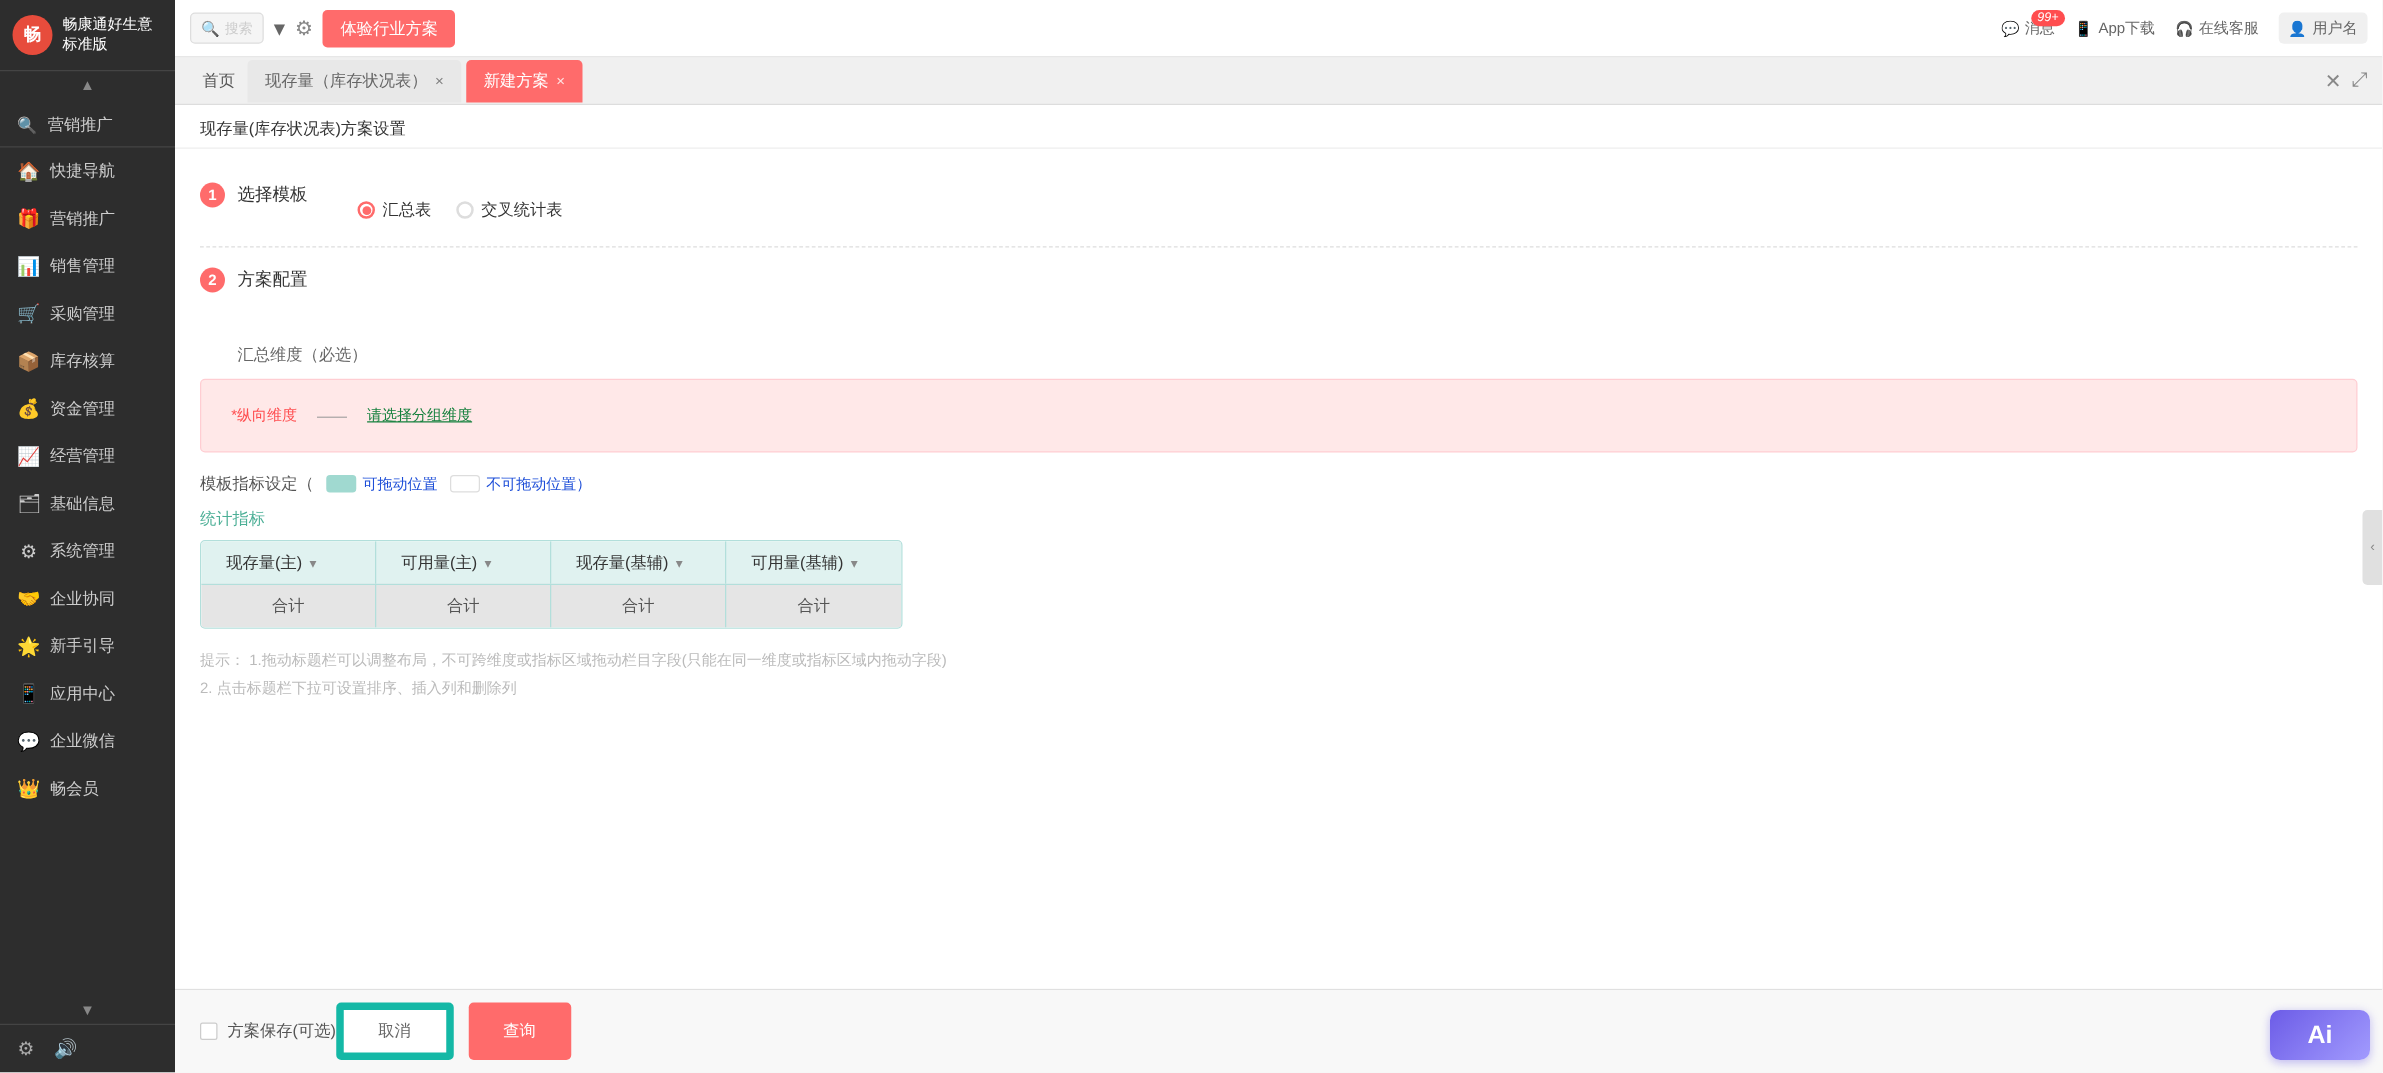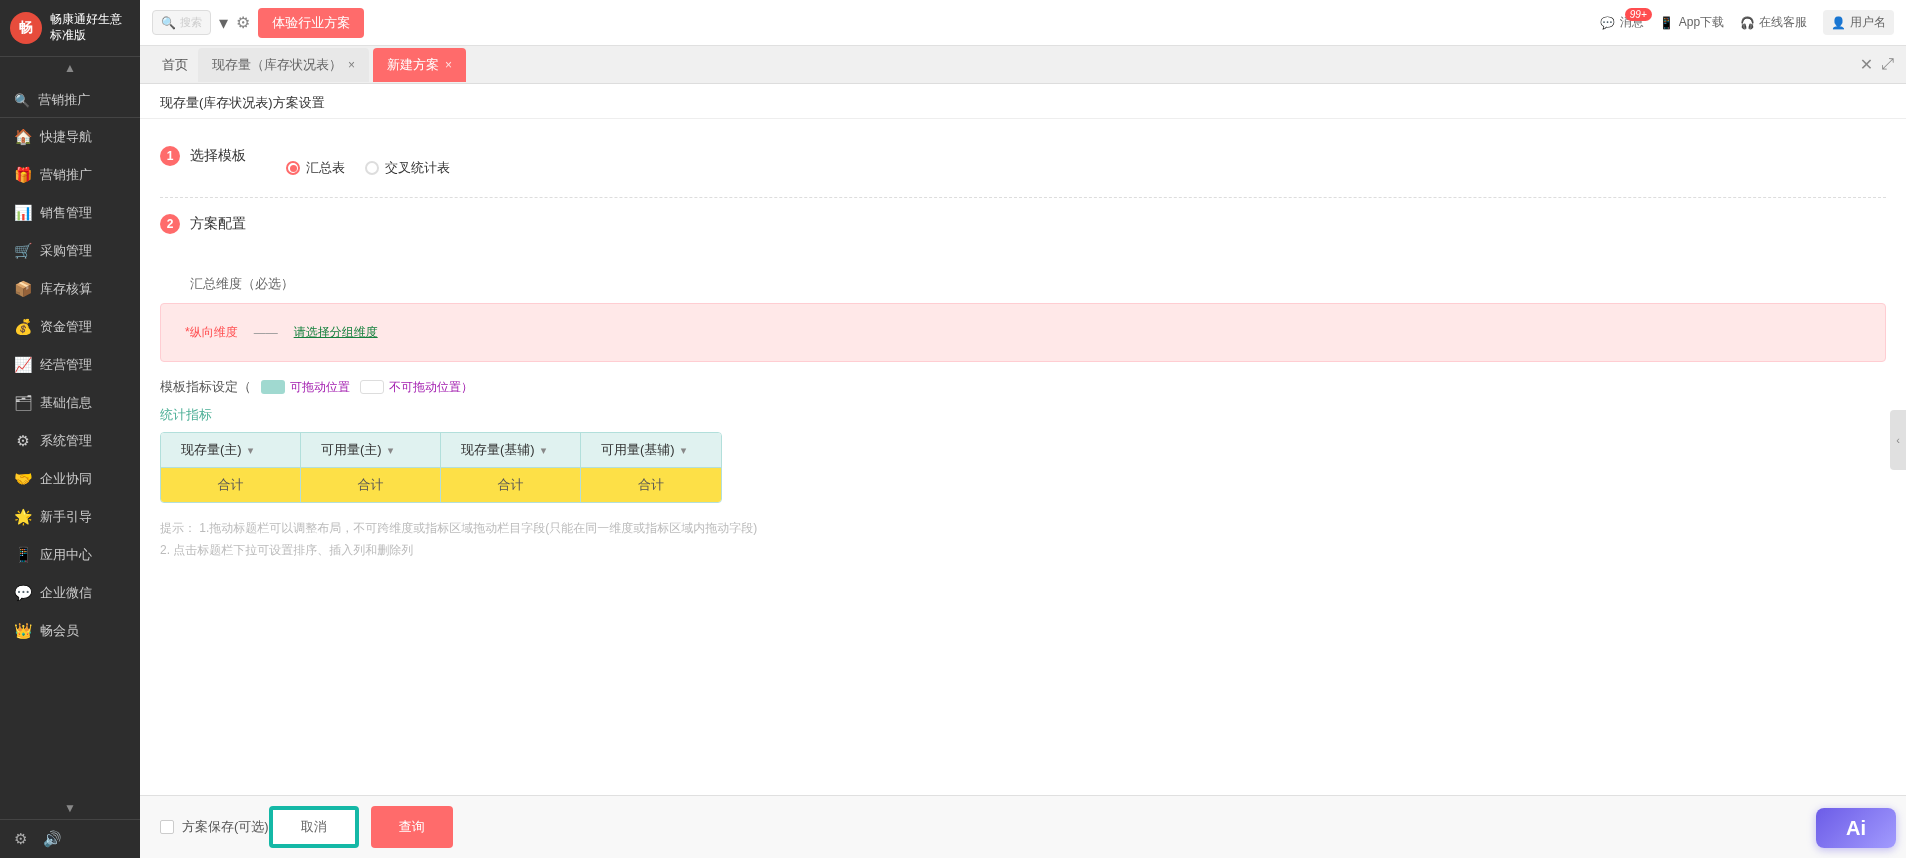--- a/index.html
+++ b/index.html
@@ -307,21 +307,21 @@
       margin-bottom: 10px;
       display: flex;
       align-items: center;
       gap: 10px;
     }
     .legend-item {
       display: flex;
       align-items: center;
       gap: 5px;
       font-size: 12px;
-      color: #a21caf;
+      color: #1d4ed8;
     }
     .legend-box {
       width: 24px;
       height: 14px;
       border-radius: 3px;
     }
     .legend-draggable { background: #a0d9d0; }
     .legend-static {
       background: transparent;
       border: 1px solid #ddd;
@@ -353,21 +353,21 @@
       align-items: center;
       gap: 6px;
       border-right: 1px solid #b2dfdb;
       min-width: 140px;
       cursor: pointer;
     }
     .stats-header-cell:last-child { border-right: none; }
     .stats-body-row {
       display: flex;
       border-top: 1px solid #b2dfdb;
-      background: #fde047;
+      background: #e5e5e5;
     }
     .stats-body-cell {
       padding: 8px 20px;
       font-size: 13px;
       color: #555;
       border-right: 1px solid #b2dfdb;
       min-width: 140px;
       text-align: center;
     }
     .stats-body-cell:last-child { border-right: none; }
@@ -404,21 +404,21 @@
       border: 1px solid #ccc;
       border-radius: 2px;
       background: #fff;
     }
     .bottom-actions {
       display: flex;
       gap: 12px;
     }
     .btn-cancel {
       padding: 8px 28px;
-      border: 4px solid #14b8a6;
+      border: 6px solid #14b8a6;
       background: #fff;
       border-radius: 4px;
       cursor: pointer;
       font-size: 13px;
       color: #666;
     }
     .btn-query {
       padding: 8px 28px;
       background: #ff6b6b;
       border: none;

